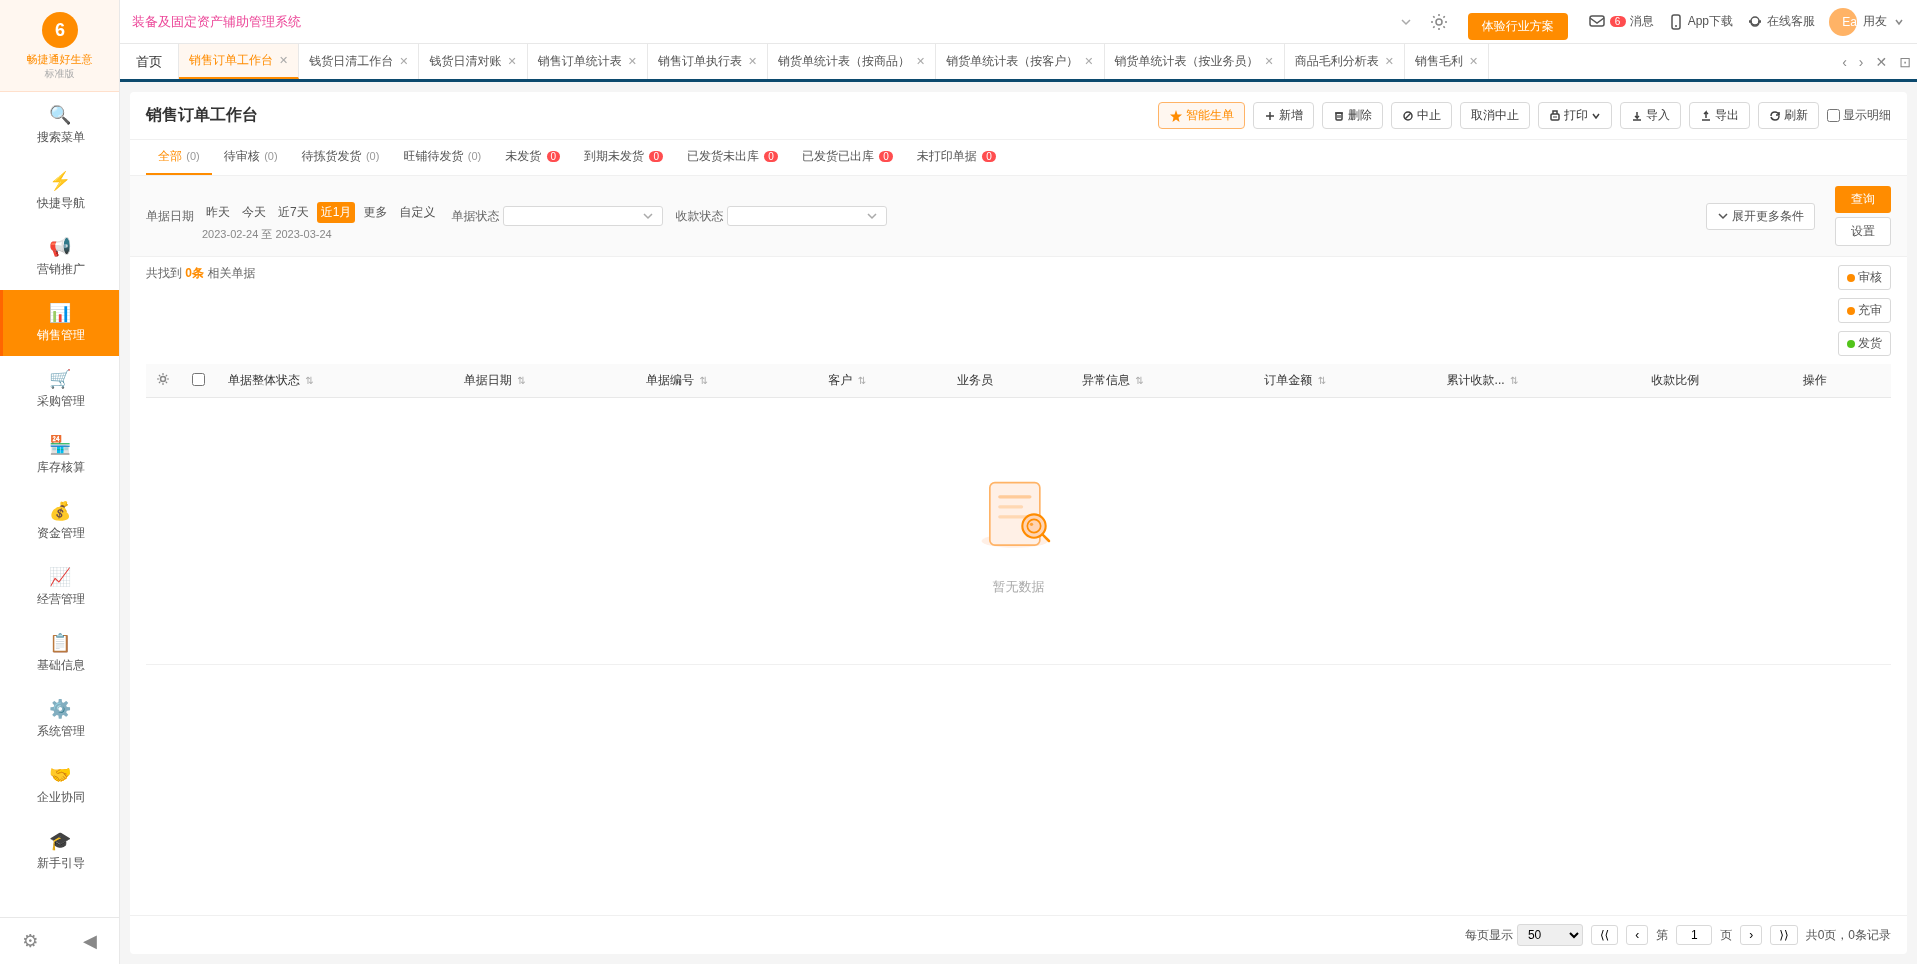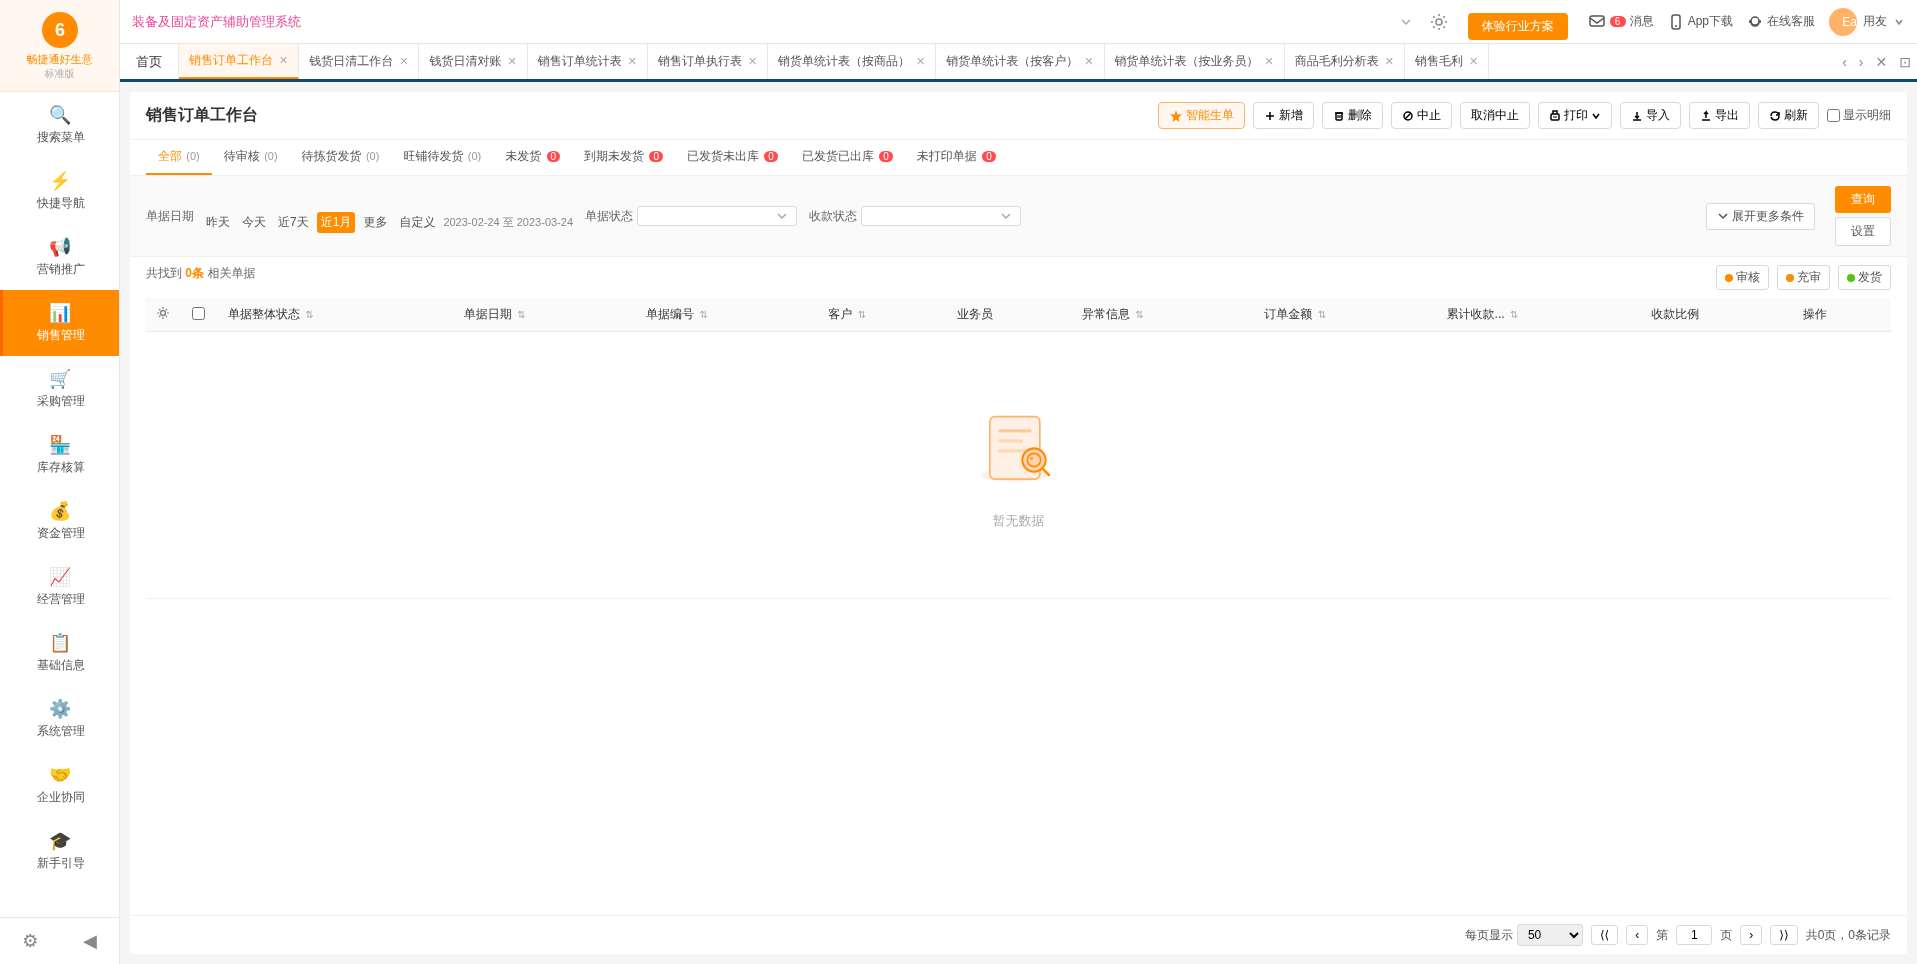--- a/index.html
+++ b/index.html
@@ -227,21 +227,21 @@
       flex: 1;
     }
     .toolbar-btn {
       display: flex;
       align-items: center;
       gap: 3px;
       padding: 4px 10px;
       border: 1px solid #d9d9d9;
       border-radius: 4px;
       background: #fff;
-      color: #000000;
+      color: #404040;
       font-size: 12px;
       cursor: pointer;
       white-space: nowrap;
     }
     .toolbar-btn.primary {
       background: #ff8c00;
       color: #fff;
       border-color: #ff8c00;
     }
     .toolbar-checkbox {
@@ -296,23 +296,22 @@
       gap: 8px;
       flex-wrap: wrap;
     }
     .filter-label {
       font-size: 12px;
       color: #666;
       white-space: nowrap;
     }
     .filter-date-group {
       display: flex;
-      align-items: center;
       gap: 4px;
-      flex-direction: row;
+      flex-direction: column;
       margin-top: 12px;
     }
     .filter-date-links {
       display: flex;
       gap: 4px;
       align-items: center;
     }
     .filter-date-link {
       font-size: 12px;
       color: #555;
@@ -388,20 +387,21 @@
       align-items: flex-start;
       justify-content: space-between;
       padding: 8px 0;
       font-size: 12px;
       color: #666;
     }
     .table-action-btns {
       display: flex;
       gap: 8px;
       align-items: center;
+      flex-direction: column;
     }
     .table-action-btn {
       display: flex;
       align-items: center;
       gap: 3px;
       font-size: 12px;
       color: #555;
       cursor: pointer;
       padding: 3px 8px;
       border: 1px solid #d9d9d9;

